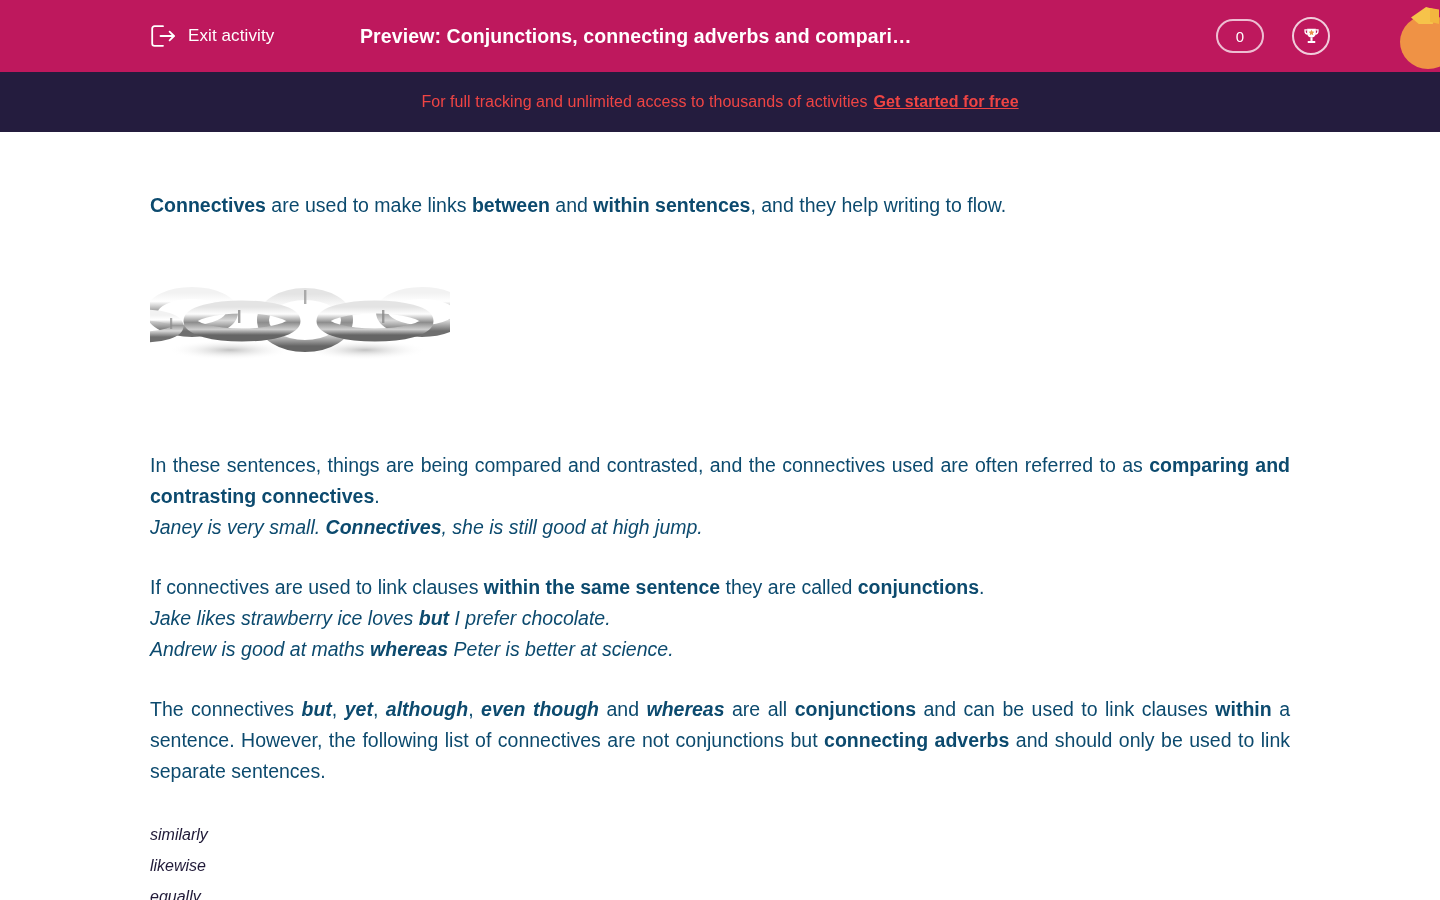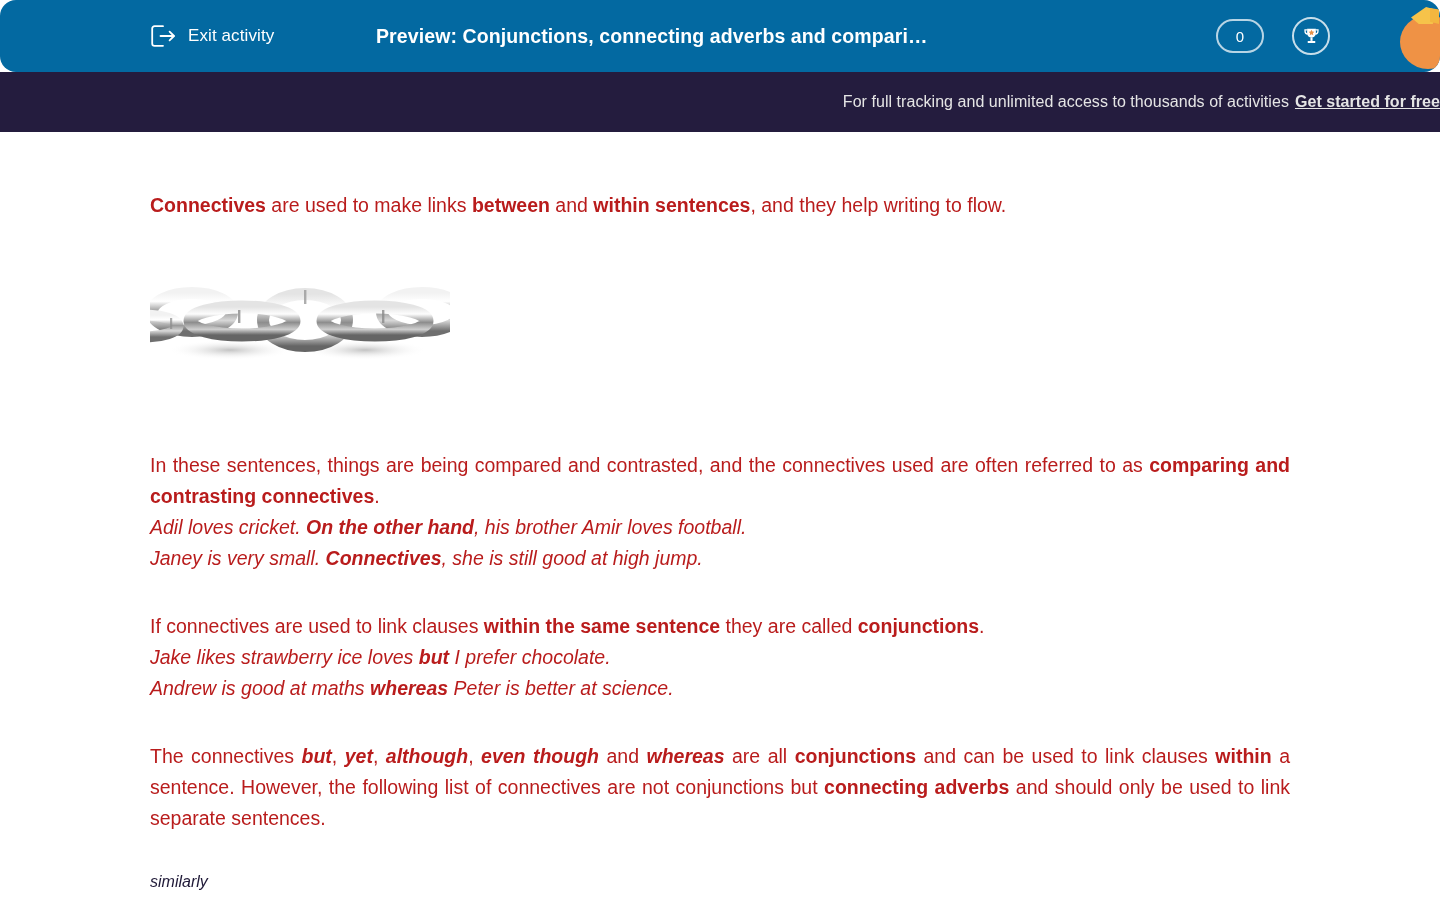--- a/index.html
+++ b/index.html
@@ -9,25 +9,24 @@
     height: 900px;
     overflow: hidden;
     background: #ffffff;
     font-family: "Liberation Sans", sans-serif;
   }
 
   
   .topbar {
     position: relative;
     height: 72px;
-    background: #0369a1;
+    background: #be185d;
     display: flex;
     align-items: center;
     overflow: hidden;
-    border-radius: 16px;
   }
 
   .exit-activity {
     position: absolute;
     left: 150px;
     display: flex;
     align-items: center;
     gap: 12px;
     cursor: pointer;
     user-select: none;
@@ -35,21 +34,21 @@
   .exit-icon { width: 26px; height: 24px; display: block; }
   .exit-label {
     color: #ffffff;
     font-size: 17px;
     letter-spacing: 0.1px;
     white-space: nowrap;
   }
 
   .activity-title {
     position: absolute;
-    left: 376px;
+    left: 360px;
     width: 620px;
     color: #ffffff;
     font-size: 19.5px;
     font-weight: bold;
     letter-spacing: 0.1px;
     white-space: nowrap;
     overflow: hidden;
     text-overflow: ellipsis;
   }
 
@@ -118,59 +117,59 @@
     background: #f3b63f;
     clip-path: polygon(0% 0%, 100% 10%, 100% 100%, 0% 86%);
   }
 
   
   .promo-banner {
     height: 60px;
     background: #241c3e;
     display: flex;
     align-items: center;
-    justify-content: flex-end;
-    color: #e5e5e5;
+    justify-content: center;
+    color: #ef4444;
     font-size: 16px;
     letter-spacing: 0.05px;
   }
   .promo-banner .promo-cta {
     font-weight: bold;
     margin-left: 6px;
     cursor: pointer;
     text-decoration: underline;
   }
 
   
   .content {
     padding: 0 150px;
     color: #201a38;
   }
 
   .para {
     font-size: 19.5px;
     line-height: 31px;
-    color: #b91c1c;
+    color: #0c4a6e;
   }
   .para.justify { text-align: justify; }
 
   .intro-para { margin-top: 58px; }
 
   .chain-figure {
     margin-top: 57px;
     width: 300px;
     height: 120px;
     overflow: hidden;
     position: relative;
     background: #ffffff;
   }
   .chain-figure svg { display: block; width: 300px; height: 120px; }
 
   .block-gap { margin-top: 52px; }
-  .block-gap-sm { margin-top: 37px; }
+  .block-gap-sm { margin-top: 29px; }
 
   .italic-line { font-style: italic; }
   b, strong { font-weight: bold; }
   .bi { font-weight: bold; font-style: italic; }
 
   .word-list { margin-top: 32px; }
   .word-list .word {
     font-style: italic;
     font-size: 16px;
     line-height: 31px;
@@ -271,23 +270,20 @@
       <rect x="232" y="32" width="2.4" height="13" fill="#8a8a8a" opacity="0.8"></rect>
       <rect x="154" y="12" width="2.4" height="14" fill="#9a9a9a" opacity="0.8"></rect>
       <rect x="20" y="40" width="2.2" height="11" fill="#8a8a8a" opacity="0.7"></rect>
     </svg>
   </div>
 
   <p class="para justify block-gap">
     <span>In these sentences, things are being compared and contrasted, and the connectives used are often referred to as </span><b>comparing and contrasting connectives</b><span>.</span>
   </p>
 
-  <p class="para italic-line">
-    <span>Adil loves cricket. </span><b>On the other hand</b><span>, his brother Amir loves football.</span>
-  </p>
 
   <p class="para italic-line">
     <span>Janey is very small. </span><b>Connectives</b><span>, she is still good at high jump.</span>
   </p>
 
   <p class="para block-gap-sm">
     <span>If connectives are used to link clauses </span><b>within the same sentence</b><span> they are called </span><b>conjunctions</b><span>.</span>
   </p>
 
   <p class="para italic-line">

